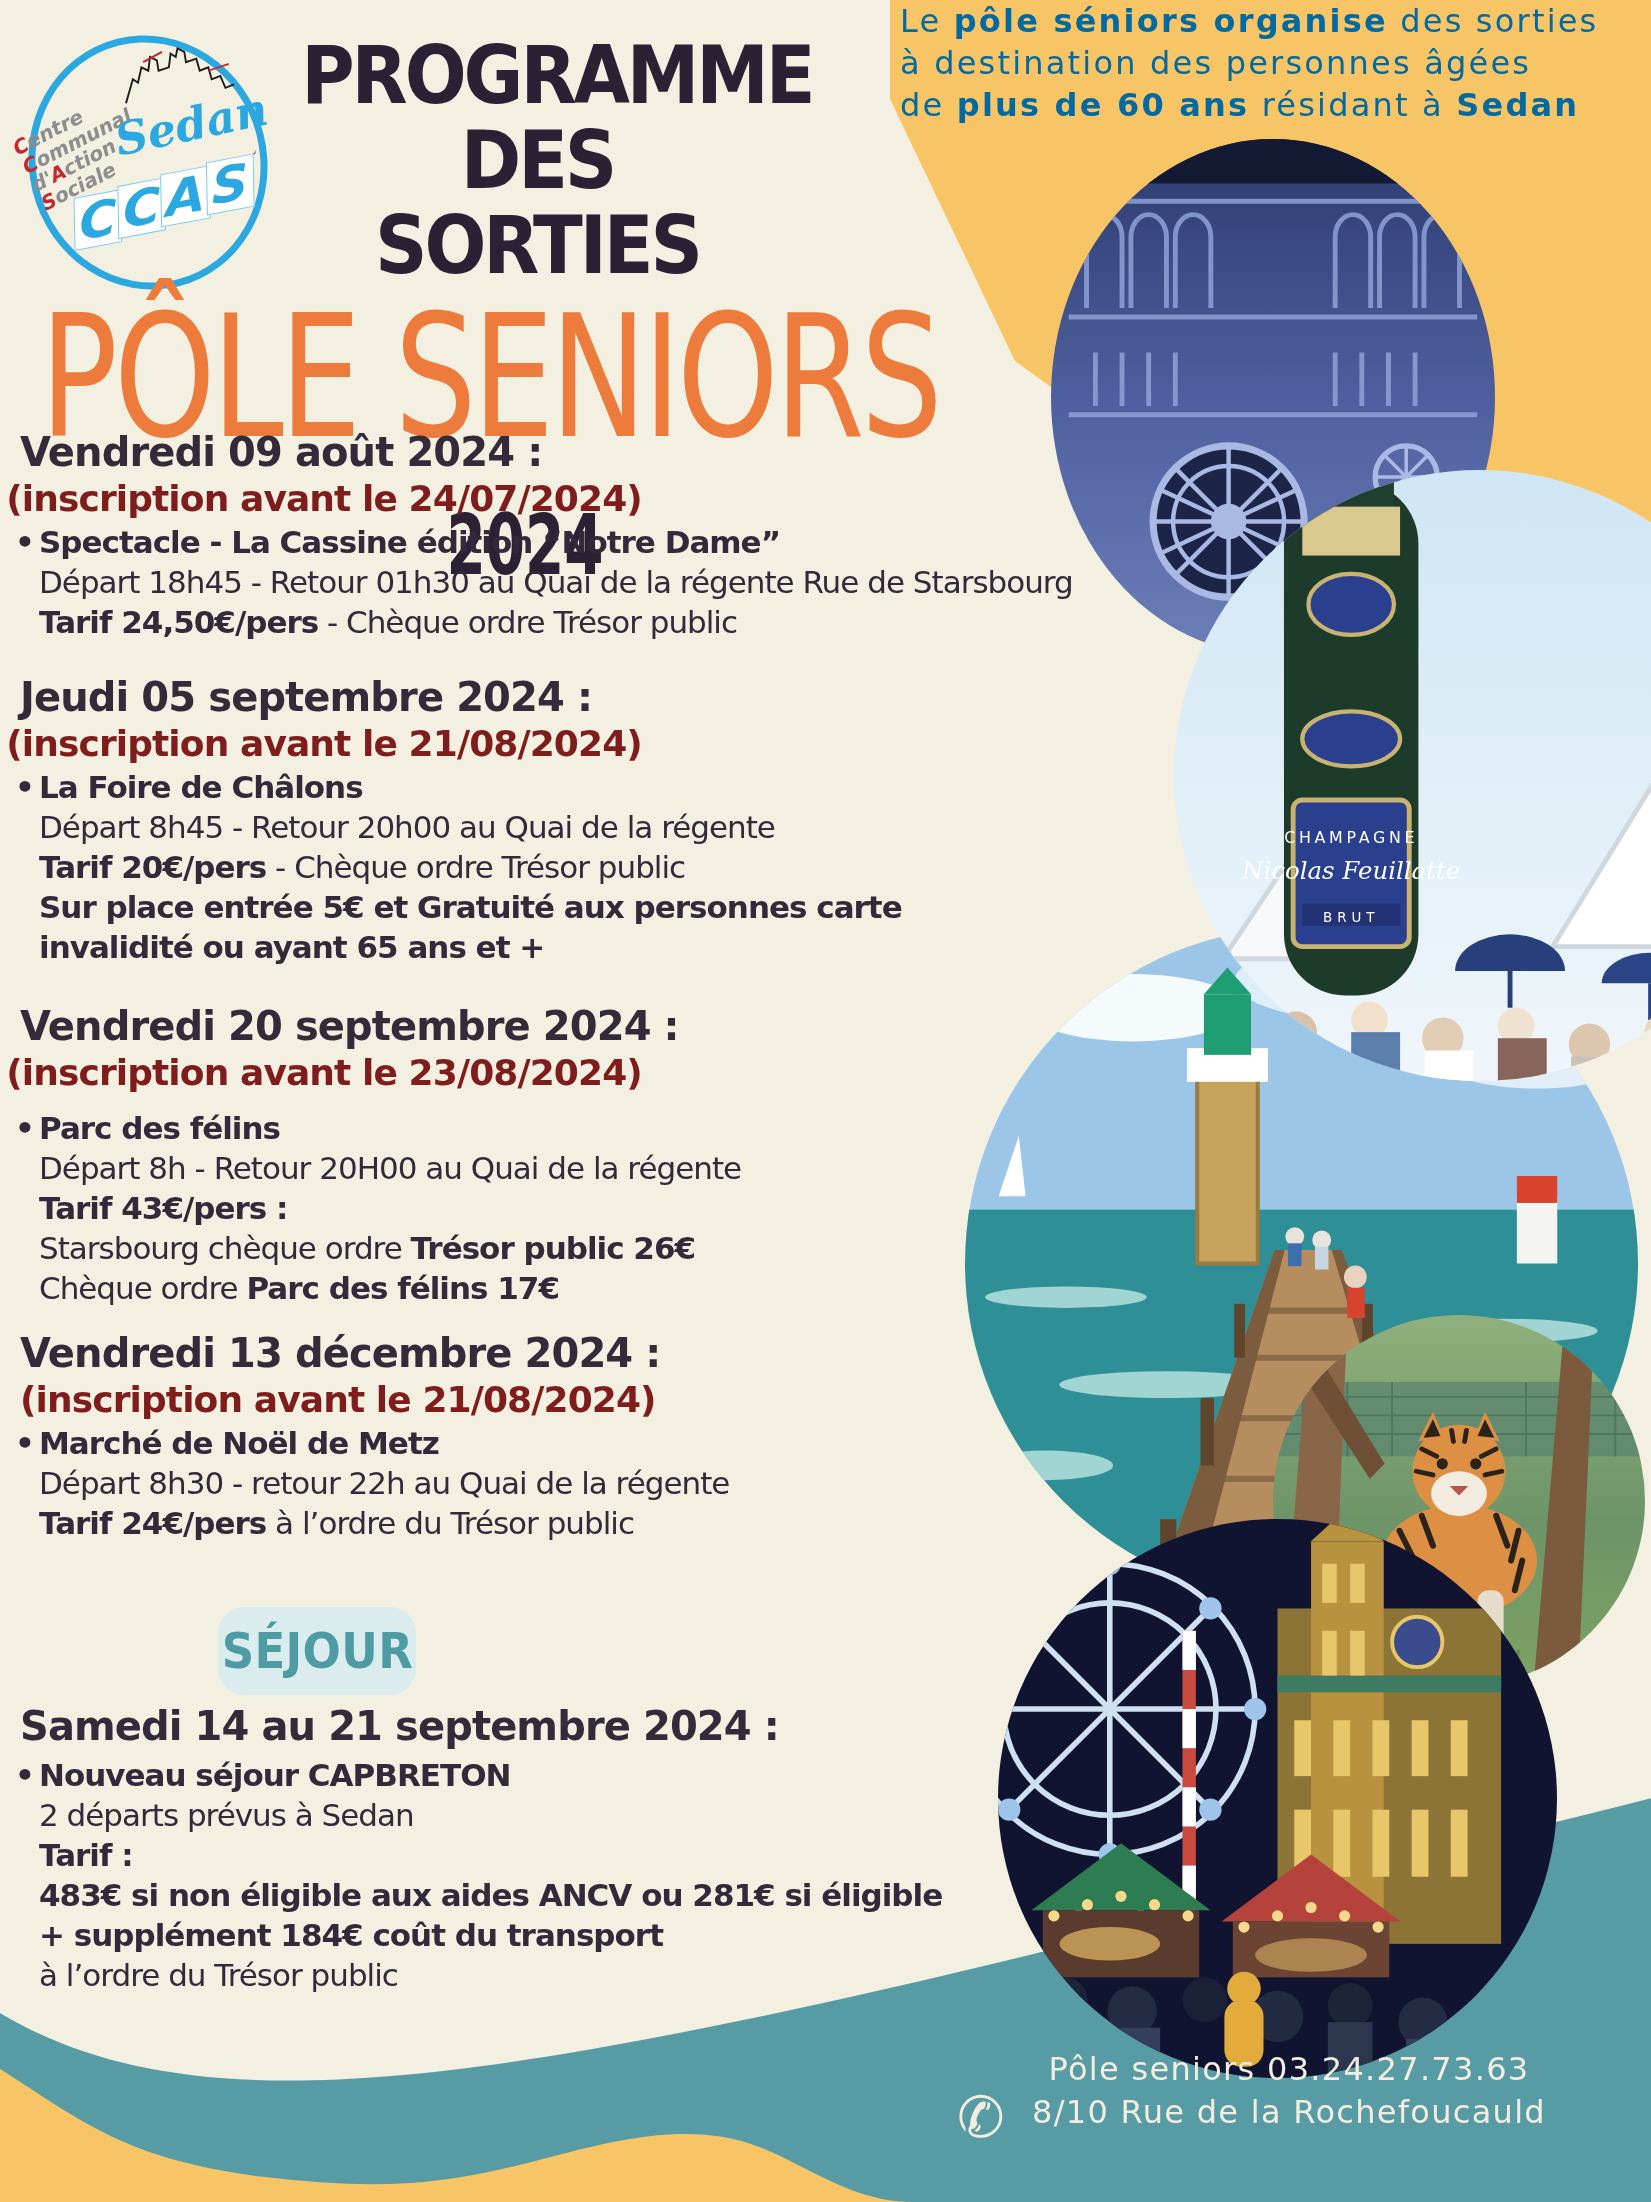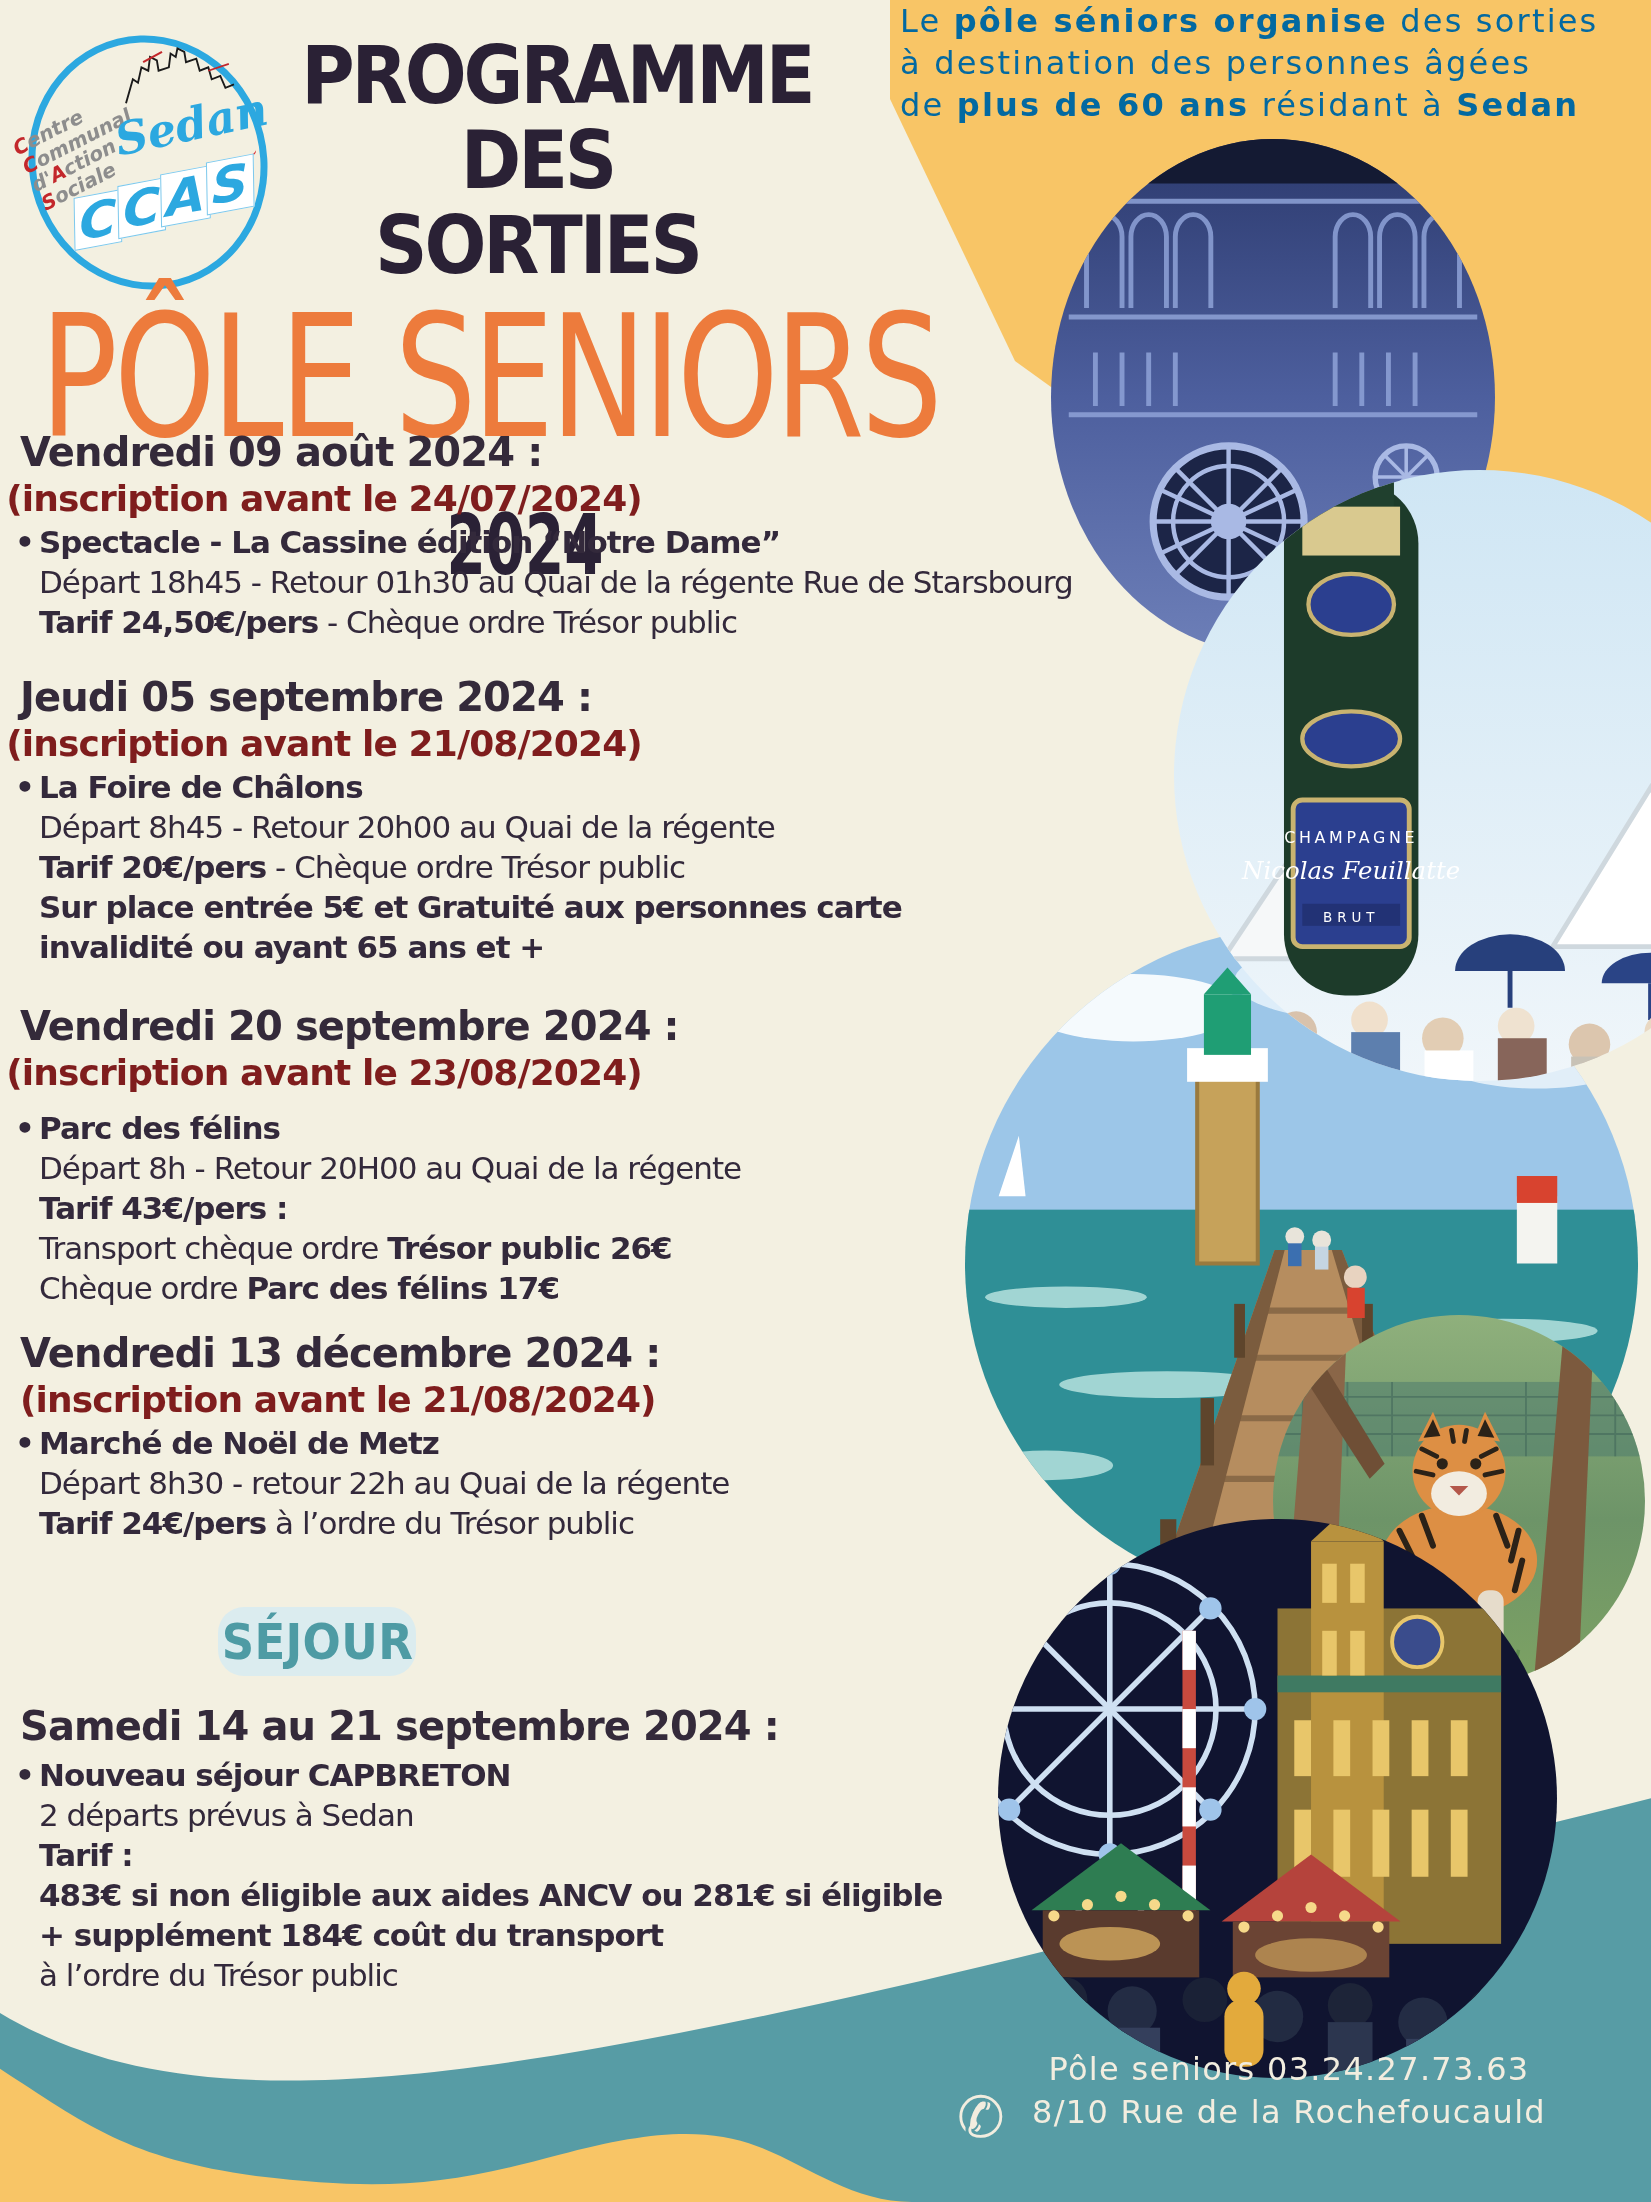--- a/index.html
+++ b/index.html
@@ -52,21 +52,21 @@
     font-size:83px; font-weight:bold; letter-spacing:0px; color:#2A2135;
     transform:scaleX(.68); transform-origin:center top;}
   
   .ev{left:20px; width:1118px; z-index:5;}
   .ev h3{margin:0; font-size:40px; line-height:48px; font-weight:bold; color:#342A3A; letter-spacing:-0.9px;}
   .ev .insc{margin:0 0 0 -13.8px; font-size:36px; line-height:46px; font-weight:bold; color:#7f1d1d; letter-spacing:-0.9px;}
   .ev .line{position:relative; margin:0 0 0 19px; font-size:31px; line-height:40px; letter-spacing:-1px; color:#33293B;}
   .ev .line .dot{position:absolute; left:-24px; font-weight:bold;}
   .b{font-weight:bold;}
   
-  .sejour-badge{left:218px; top:1607px; width:198px; height:69px; z-index:5;
+  .sejour-badge{left:218px; top:1607px; width:198px; height:88px; z-index:5;
     background:#DBECEF; border-radius:26px; display:flex; align-items:center; justify-content:center;}
   .sejour-badge span{font-size:50px; font-weight:bold; color:#4E9BA4; letter-spacing:0.4px;
     transform:scaleX(.9);}
   
   .pc{border-radius:50%; overflow:hidden;}
   .pc svg{display:block; width:100%; height:100%;}
   
   .waves{left:0; top:1755px; width:1652px; height:447px; z-index:6;}
   
   .contact{left:1032px; top:2048px; z-index:9; color:#F2EDDF;}
@@ -131,21 +131,21 @@
     <p class="line b">Sur place entrée 5€ et Gratuité aux personnes carte</p>
     <p class="line b">invalidité ou ayant 65 ans et +</p>
   </div>
 
   <div class="abs ev" style="top:1002px">
     <h3>Vendredi 20 septembre 2024 :</h3>
     <p class="insc">(inscription avant le 23/08/2024)</p>
     <p class="line" style="margin-top:12px"><span class="dot">•</span><span class="b">Parc des félins</span></p>
     <p class="line">Départ 8h - Retour 20H00 au Quai de la régente</p>
     <p class="line b">Tarif 43€/pers :</p>
-    <p class="line"><span>Transport chèque ordre </span><span class="b">Trésor public 26€</span></p>
+    <p class="line"><span>Starsbourg chèque ordre </span><span class="b">Trésor public 26€</span></p>
     <p class="line"><span>Chèque ordre </span><span class="b">Parc des félins 17€</span></p>
   </div>
 
   <div class="abs ev" style="top:1329px">
     <h3>Vendredi 13 décembre 2024 :</h3>
     <p class="insc" style="margin-left:0">(inscription avant le 21/08/2024)</p>
     <p class="line"><span class="dot">•</span><span class="b">Marché de Noël de Metz</span></p>
     <p class="line">Départ 8h30 - retour 22h au Quai de la régente</p>
     <p class="line"><span class="b">Tarif 24€/pers</span><span> à l’ordre du Trésor public</span></p>
   </div>

